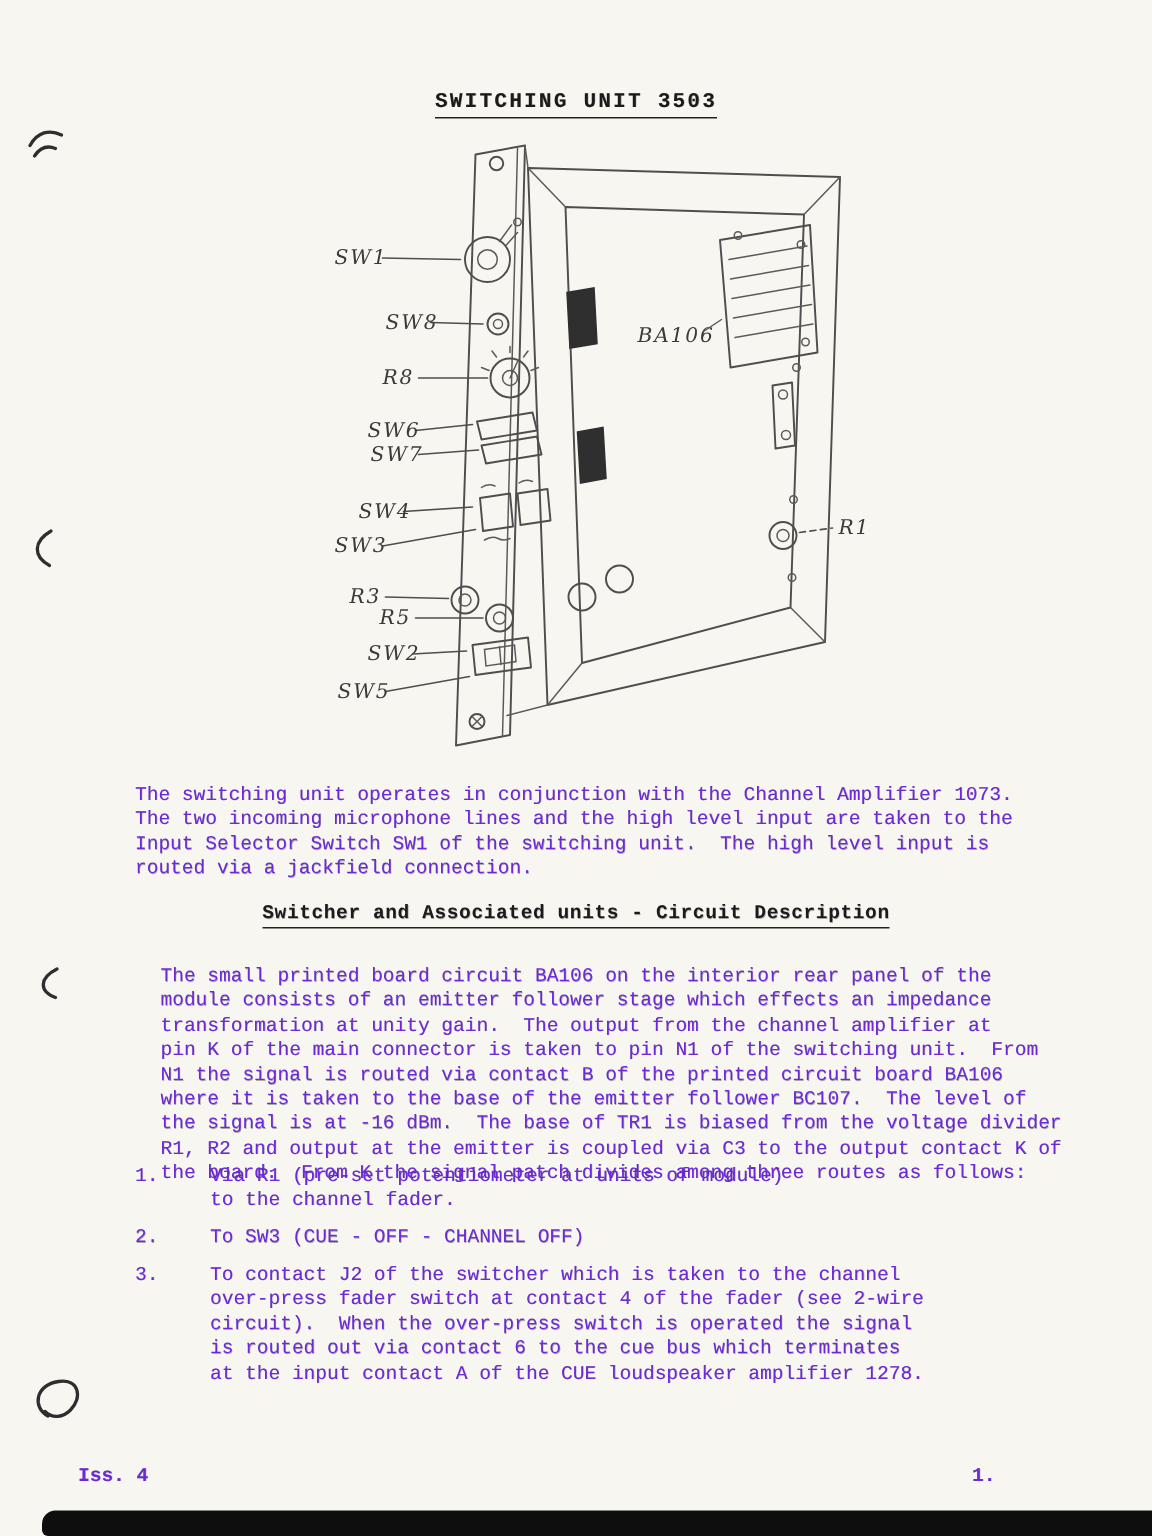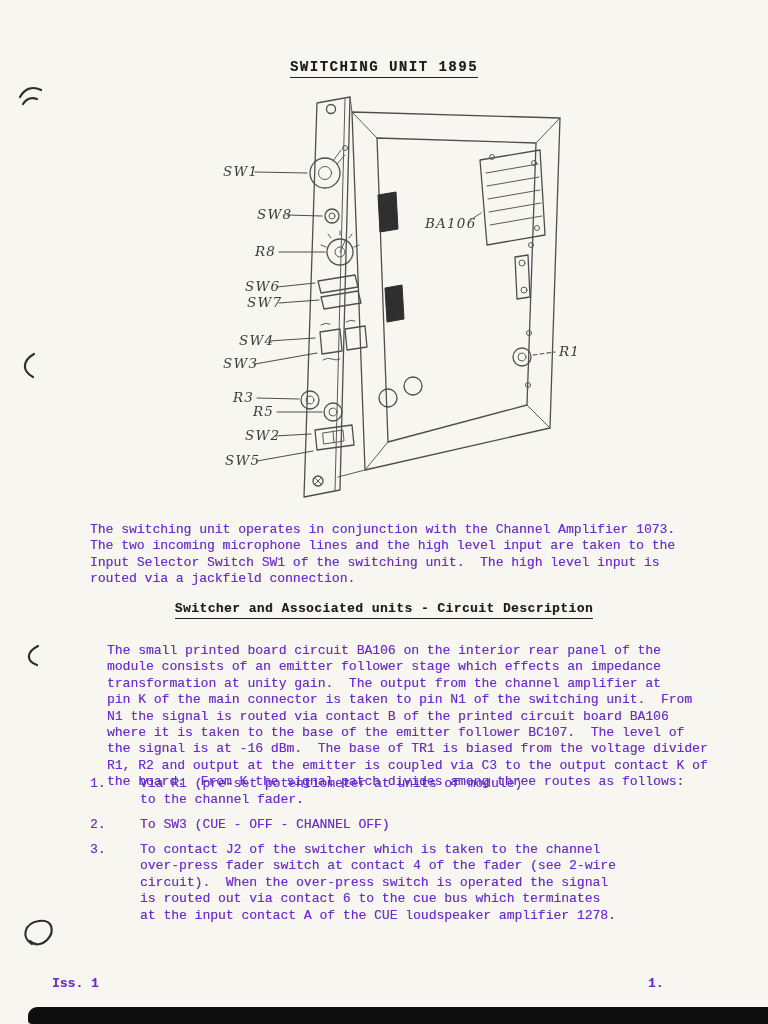--- a/index.html
+++ b/index.html
@@ -60,21 +60,21 @@
     <g stroke="#2e2e2e" stroke-width="2.2" fill="none" stroke-linecap="round">
       <path d="M20,97 C25,88 33,86 41,90"></path>
       <path d="M23,104 C27,98 32,97 37,99"></path>
       <path d="M34,354 C22,361 22,371 33,377"></path>
       <path d="M38,646 C26,652 26,661 37,665"></path>
       <path d="M32,944 C21,938 24,923 39,921 C53,919 55,932 47,940 C42,945 35,946 30,941"></path>
     </g>
   </svg>
 
   <div class="title-wrap">
-    <span class="doc-title">SWITCHING UNIT 1895</span>
+    <span class="doc-title">SWITCHING UNIT 3503</span>
   </div>
 
   <div class="diagram">
     <svg viewBox="0 0 420 430">
 
       <g>
         <path class="dline" d="M132,18 L165,12 L155,405 L119,412 Z"></path>
         <path class="dthin" d="M160,14 L150,406"></path>
         <circle class="dline" cx="146" cy="24" r="4.5"></circle>
         <circle class="dline" cx="133" cy="396" r="5"></circle>
@@ -216,18 +216,18 @@
     <li class="route-item li3">
       <span class="mono route-num">3.</span>
       <span class="mono route-txt">To contact J2 of the switcher which is taken to the channel
 over-press fader switch at contact 4 of the fader (see 2-wire
 circuit).  When the over-press switch is operated the signal
 is routed out via contact 6 to the cue bus which terminates
 at the input contact A of the CUE loudspeaker amplifier 1278.</span>
     </li>
   </ol>
 
-  <span class="mono footer-left">Iss. 1</span>
+  <span class="mono footer-left">Iss. 4</span>
   <span class="mono footer-right">1.</span>
 
   <div class="scan-bar"></div>
 
 </div>
 
 </body></html>

